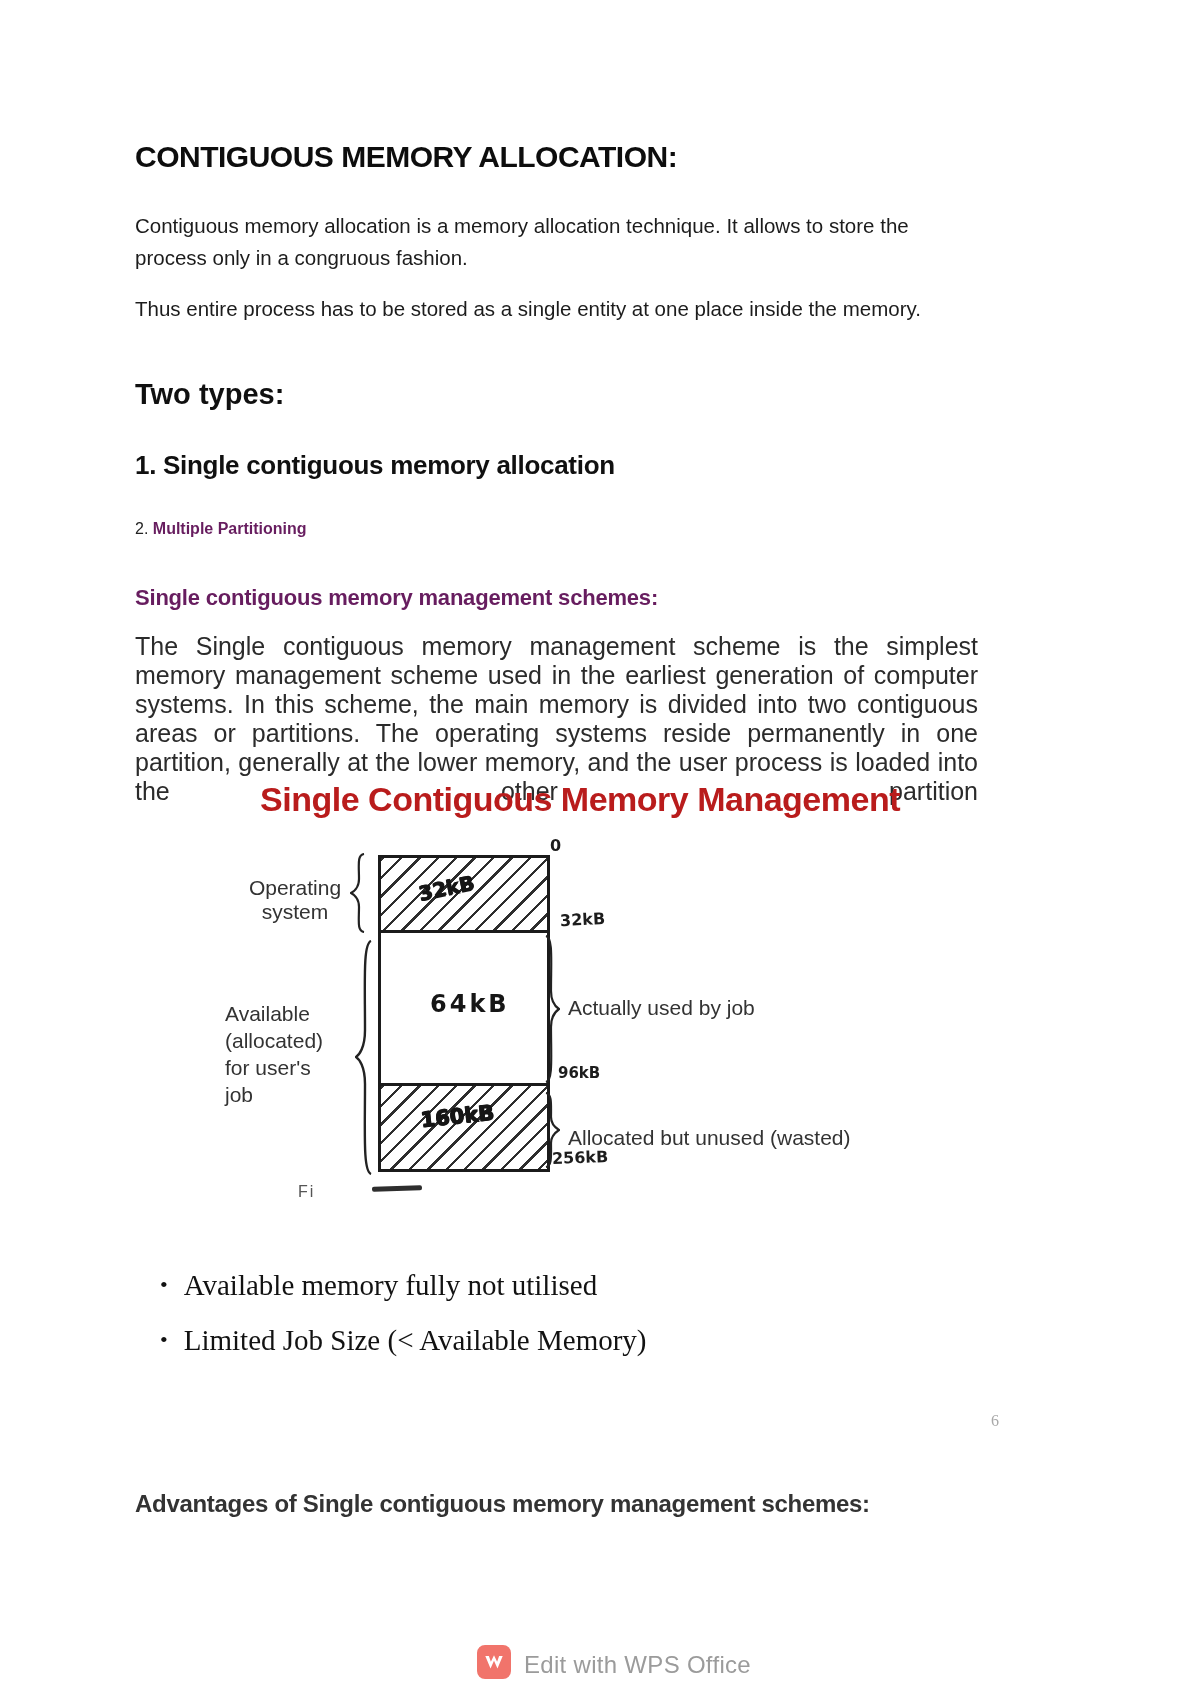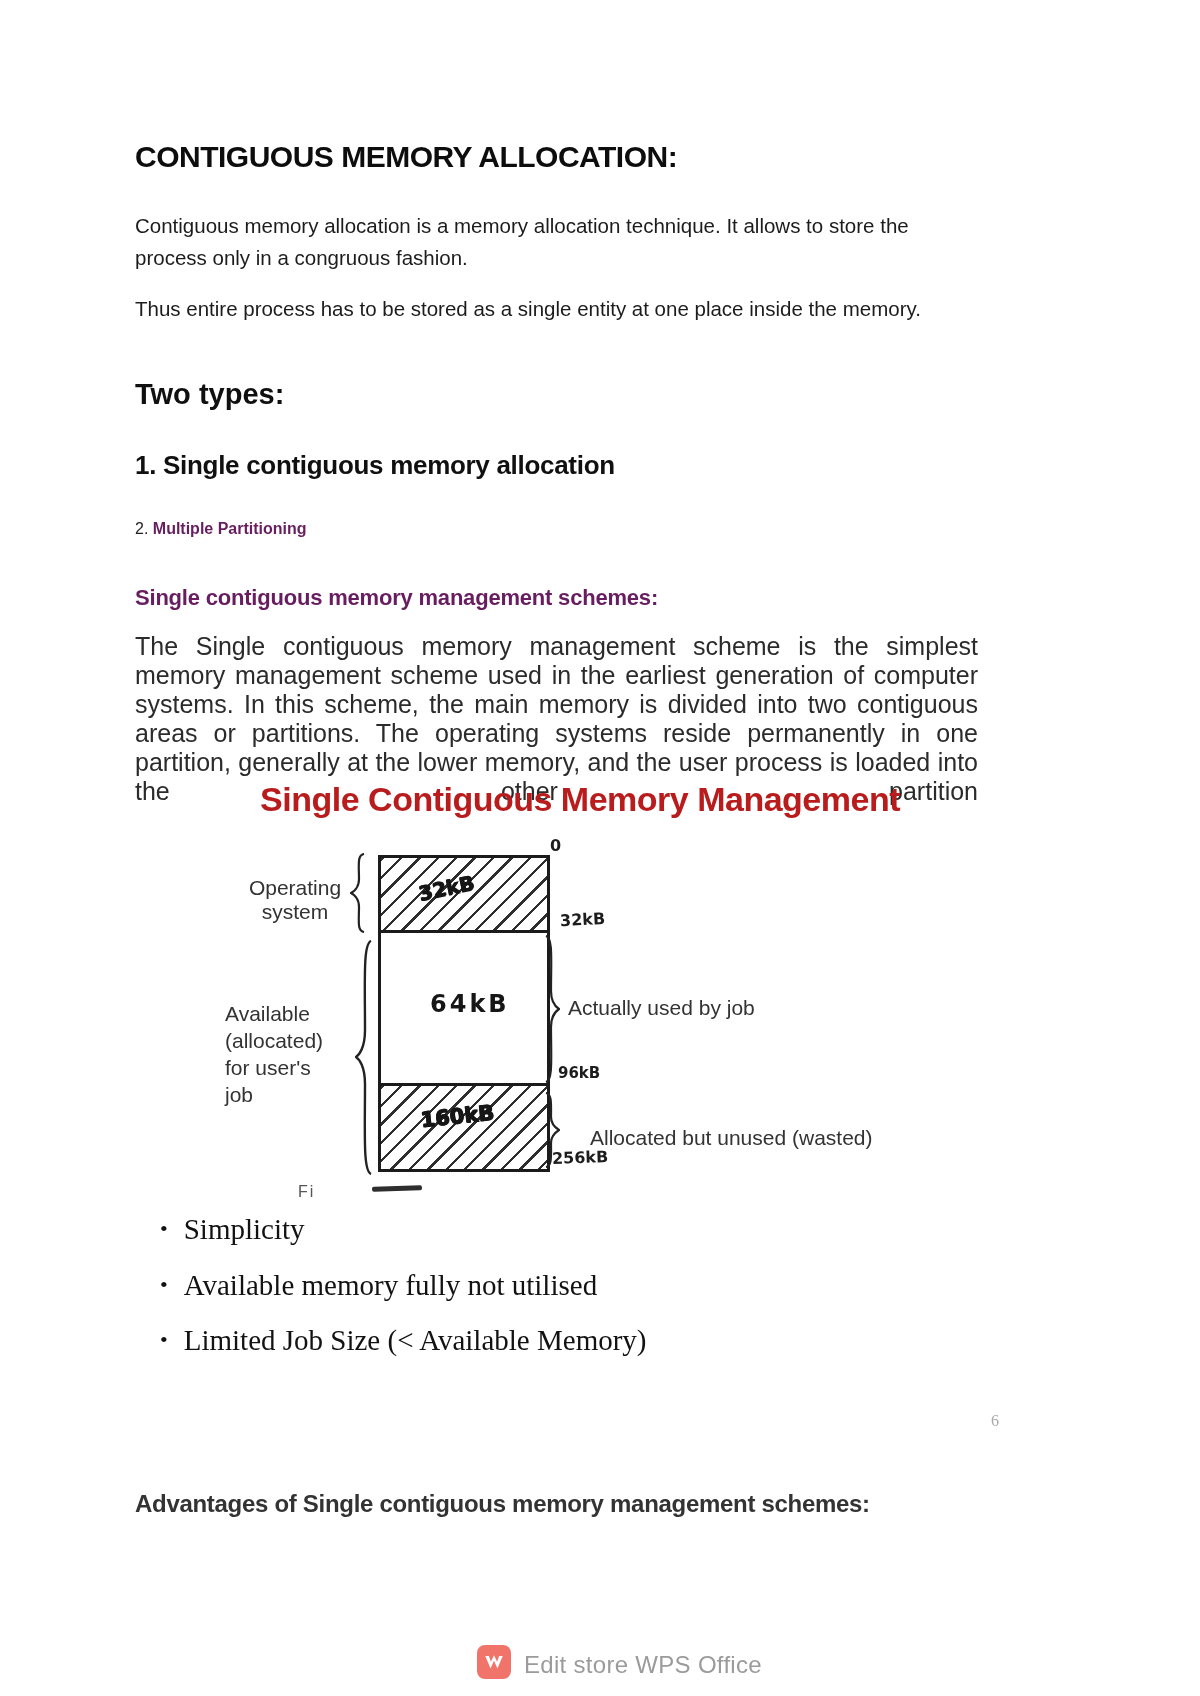--- a/index.html
+++ b/index.html
@@ -69,21 +69,21 @@
   .addr { font-family:"DejaVu Sans", sans-serif; font-weight:bold; color:#1d1d1d; }
   .addr-0   { left:550px; top:836px; font-size:16px; }
   .addr-32  { left:560px; top:910px; font-size:16px; transform:rotate(-3deg); }
   .addr-96  { left:558px; top:1064px; font-size:15px; }
   .addr-256 { left:552px; top:1148px; font-size:16px; transform:rotate(-2deg); }
 
   .fig-label { font-size:21px; color:#333; }
   .os-label        { left:230px; top:876px; width:130px; text-align:center; line-height:24px; }
   .available-label { left:225px; top:1000px; width:135px; text-align:left; line-height:27px; }
   .used-label   { left:568px; top:996px; }
-  .wasted-label { left:568px; top:1126px;margin-left:22px; }
+  .wasted-label { left:568px; top:1126px; }
 
   .brace svg { display:block; }
   .caption-frag { left:298px; top:1183px; font-size:16px; color:#555; letter-spacing:2px; }
   .caption-dash { left:372px; top:1186px; width:50px; height:5px; background:#2e2e2e; transform:rotate(-2deg); border-radius:2px; }
 
   .bullet-item {
     left:160px; width:700px;
     font-family:"Liberation Serif", serif; font-size:29px; color:#121212;
   }
   .bullet-item::before { content:"•"; font-size:22px; margin-right:16px; position:relative; top:-3px; }
@@ -162,28 +162,27 @@
   </div>
   <div class="abs brace" style="left:544px; top:1092px;">
     <svg width="16" height="76" viewBox="0 0 16 76">
         <path d="M2,1 C8,2 7,12 7,25 C7,33 12,36 15,38 C12,40 7,43 7,51 C7,64 8,74 2,75" fill="none" stroke="#222" stroke-width="2.2"></path>
       </svg>
   </div>
 
   <div class="abs caption-frag">Fi</div>
   <div class="abs caption-dash"></div>
 
-  <div class="abs bullet-item b1">Simplicity</div>
   <div class="abs bullet-item b3">Limited Job Size (&lt; Available Memory)</div>
   <div class="abs bullet-item b2">Available memory fully not utilised</div>
 
   <div class="abs page-number">6</div>
 
   <div class="abs advantages-heading">Advantages of Single contiguous memory management schemes:</div>
 
   <div class="abs wps-badge">
     <svg width="22" height="22" viewBox="0 0 24 24">
       <path d="M2.5 5.5 L8.2 19 L12 10.5 L15.8 19 L21.5 5.5 L17.6 5.5 L15.4 11.6 L12 4.6 L8.6 11.6 L6.4 5.5 Z" fill="#ffffff"></path>
     </svg>
   </div>
-  <div class="abs wps-label">Edit store WPS Office</div>
+  <div class="abs wps-label">Edit with WPS Office</div>
 
 </div>
 
 </body></html>

